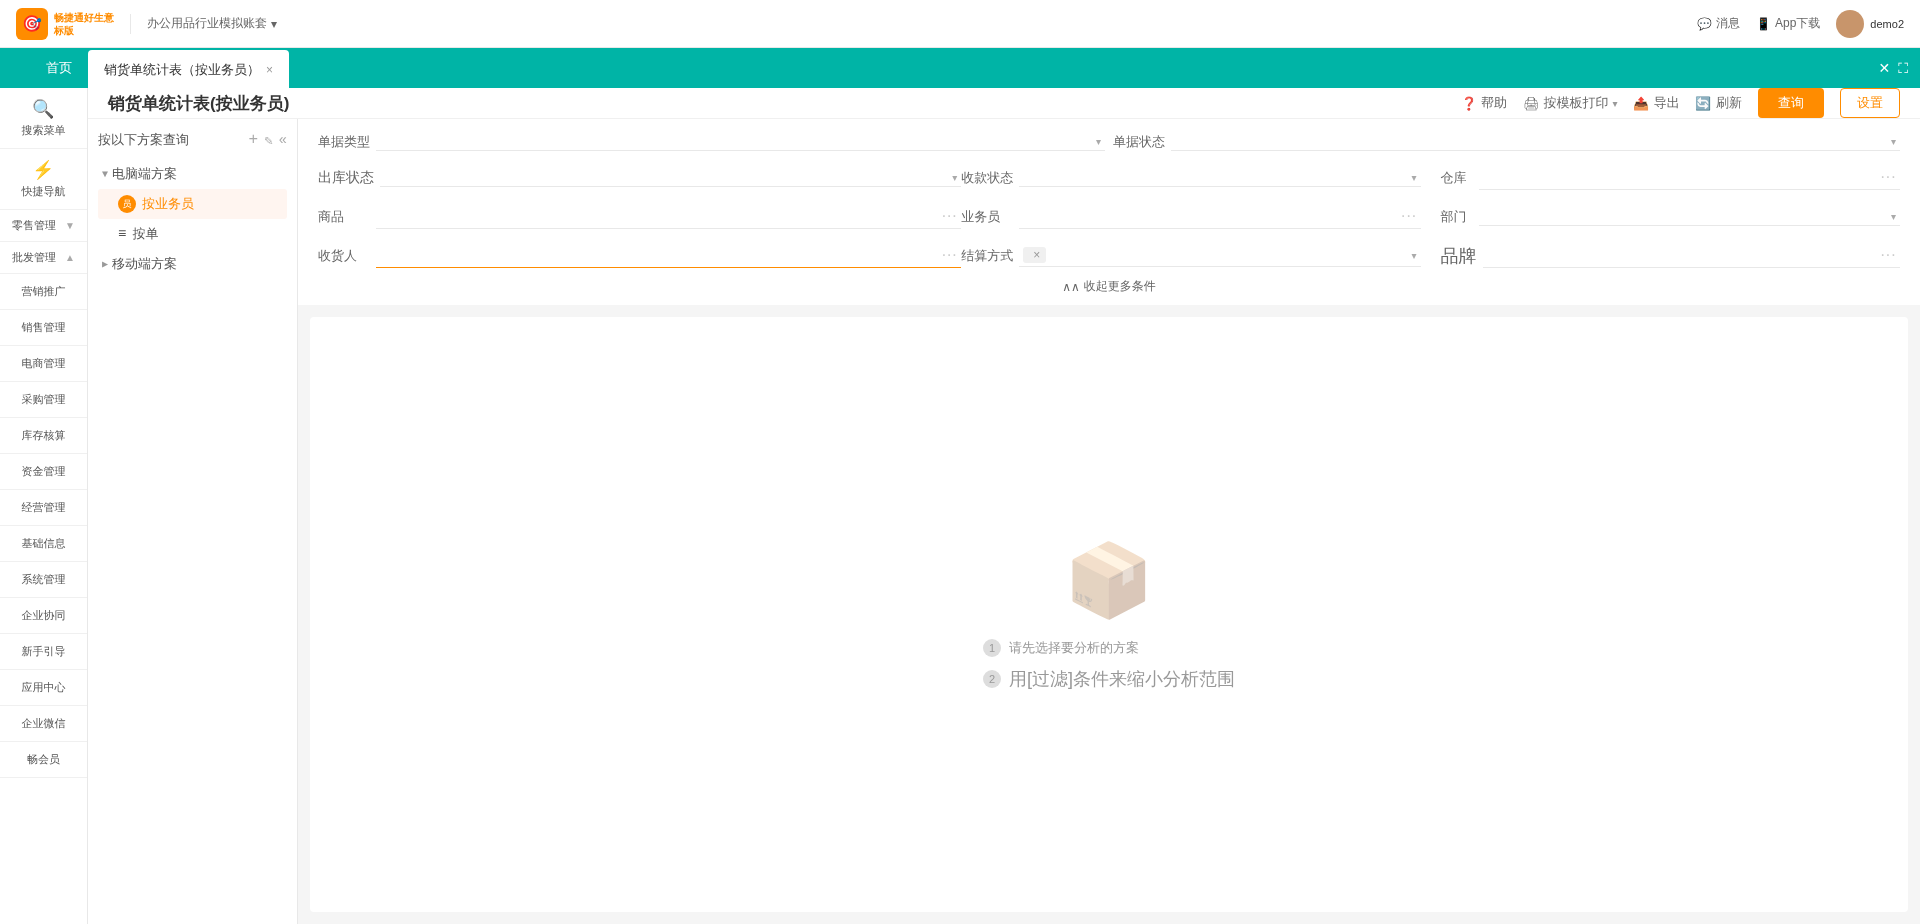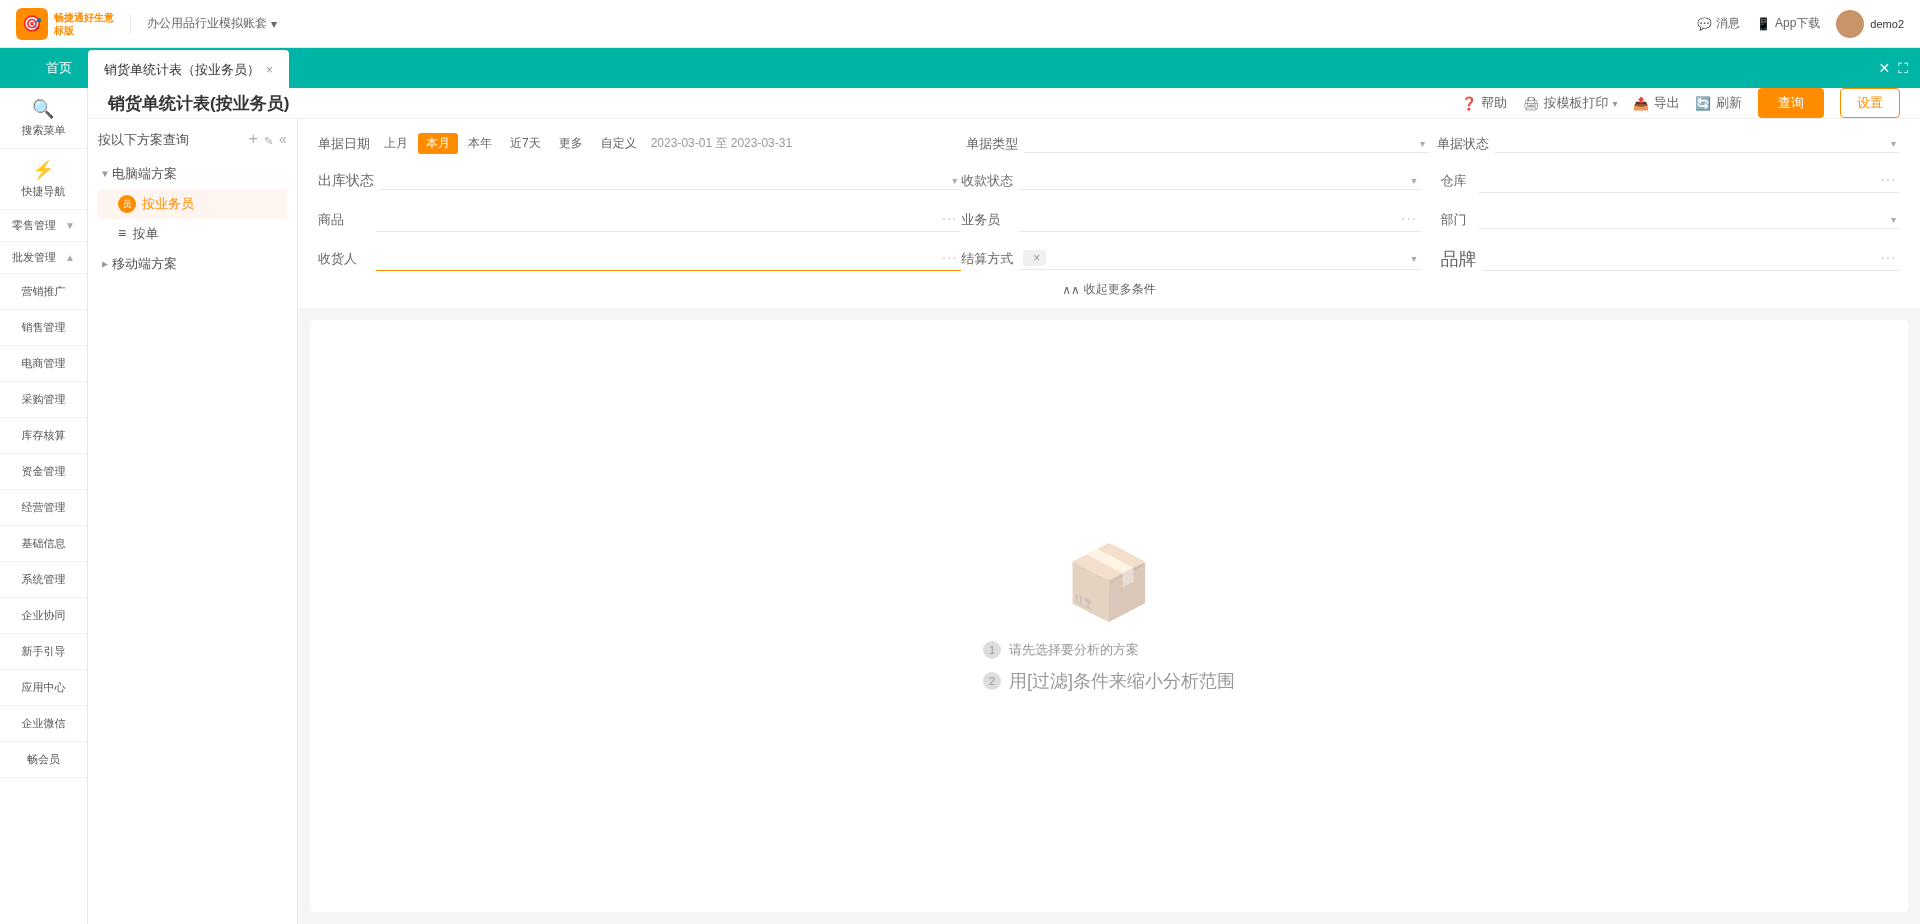--- a/index.html
+++ b/index.html
@@ -236,32 +236,20 @@
           </div>
         </div>
       </div>
 
       <div class="right-content">
 
         <div style="background:white;padding:14px 20px 0 20px;flex-shrink:0;">
 
           <div style="display:flex;align-items:center;gap:0;margin-bottom:14px;">
 
-            <div style="display:flex;align-items:center;flex:1.4;gap:6px;">
-              <span style="color:#666;font-size:13px;white-space:nowrap;min-width:52px;">单据日期</span>
-              <div style="display:flex;align-items:center;gap:2px;">
-                <button class="date-btn">上月</button>
-                <button class="date-btn active" style="background:#ff8c00;color:white;border-radius:3px;">本月</button>
-                <button class="date-btn">本年</button>
-                <button class="date-btn">近7天</button>
-                <button class="date-btn">更多</button>
-                <button class="date-btn">自定义</button>
-              </div>
-              <span style="color:#999;font-size:12px;">2023-03-01 至 2023-03-31</span>
-            </div>
 
             <div style="display:flex;align-items:center;flex:1;gap:6px;">
               <span style="color:#666;font-size:13px;white-space:nowrap;min-width:52px;">单据类型</span>
               <div style="flex:1;border-bottom:1px solid #e8e8e8;display:flex;align-items:center;justify-content:space-between;padding:3px 4px;cursor:pointer;">
                 <span style="color:#ccc;font-size:13px;"></span>
                 <span class="chevron-down">▾</span>
               </div>
             </div>
 
             <div style="display:flex;align-items:center;flex:1;gap:6px;margin-left:8px;">

